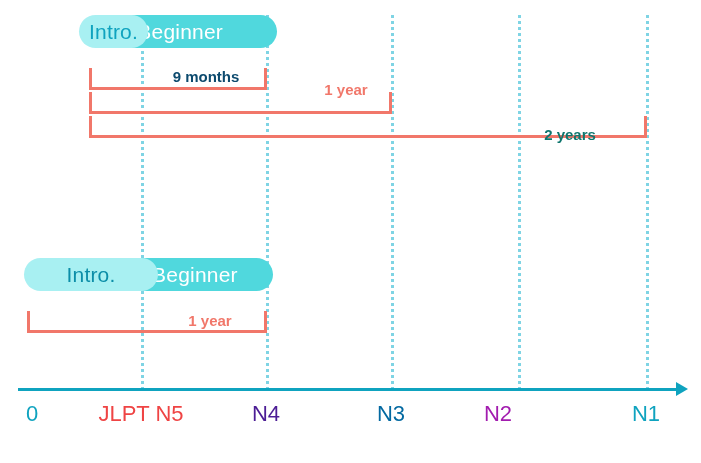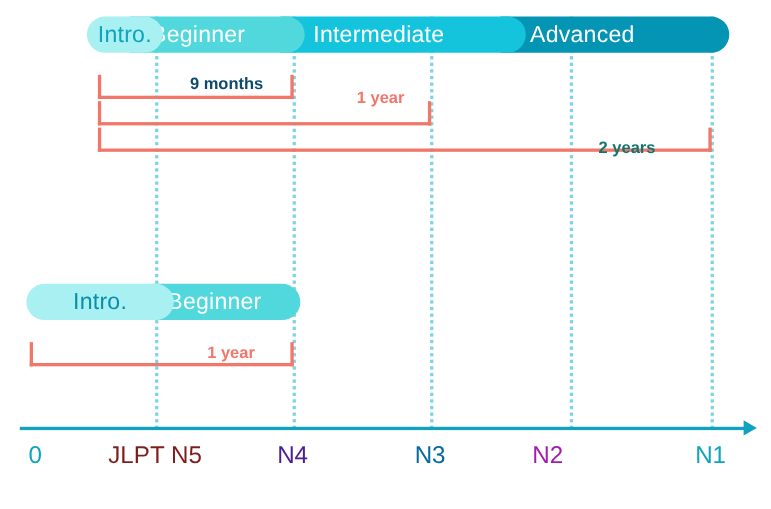--- a/index.html
+++ b/index.html
@@ -113,26 +113,20 @@
 
   <div id="gridlines">
       <div class="gridline" style="left: 141px; border-left-color: rgb(127, 212, 228);"></div>
       <div class="gridline" style="left: 266px; border-left-color: rgb(127, 212, 228);"></div>
       <div class="gridline" style="left: 391px; border-left-color: rgb(127, 212, 228);"></div>
       <div class="gridline" style="left: 518px; border-left-color: rgb(127, 212, 228);"></div>
       <div class="gridline" style="left: 646px; border-left-color: rgb(127, 212, 228);"></div>
     </div>
 
   <div class="level-bar" id="track-0-bar">
-      <div class="seg advanced" style="left: 376px; width: 208px; background: rgb(4, 149, 180); color: rgb(255, 255, 255); justify-content: flex-end; padding-right: 59.2px;">
-        <span style="margin-left: auto; margin-right: auto;">Advanced</span>
-      </div>
-      <div class="seg intermediate" style="left: 176px; width: 223px; background: rgb(20, 196, 221); color: rgb(255, 255, 255); justify-content: flex-end; padding-right: 44.3px;">
-        <span style="margin-left: auto; margin-right: auto;">Intermediate</span>
-      </div>
       <div class="seg beginner" style="left: 39px; width: 159px; background: rgb(80, 216, 221); color: rgb(255, 255, 255); justify-content: flex-end; padding-right: 34.7px;">
         <span style="margin-left: auto; margin-right: auto;">Beginner</span>
       </div>
       <div class="seg intro" style="left: 0px; width: 69px; background: rgb(168, 240, 242); color: rgb(15, 163, 191);">
         <span>Intro.</span>
       </div>
     </div>
 
   <div id="track-0-brackets">
       <div class="bracket" style="left: 89px; width: 178px; top: 68px; height: 22px; border-color: rgb(241, 119, 106);"></div>
@@ -154,20 +148,20 @@
 
   <div id="track-1-brackets">
       <div class="bracket" style="left: 27px; width: 240px; top: 311px; height: 22px; border-color: rgb(241, 119, 106);"></div>
       <div class="bracket-label" style="left: 210px; top: 312px; color: rgb(241, 119, 106); transform: translateX(-50%);">1 year</div>
     </div>
 
   <div class="axis-line"></div>
   <div class="axis-arrow"></div>
   <div id="axis-labels">
       <div class="axis-label" style="left: 32px; color: rgb(15, 163, 191);">0</div>
-      <div class="axis-label" style="left: 141px; color: #7f1d1d;">JLPT N5</div>
+      <div class="axis-label" style="left: 141px; color: #ef4444;">JLPT N5</div>
       <div class="axis-label" style="left: 266px; color: #4c1d95;">N4</div>
       <div class="axis-label" style="left: 391px; color: #0369a1;">N3</div>
       <div class="axis-label" style="left: 498px; color: #a21caf;">N2</div>
       <div class="axis-label" style="left: 646px; color: rgb(15, 163, 191); text-align: right;">N1</div>
     </div>
 
 </div>
 
 </body></html>

